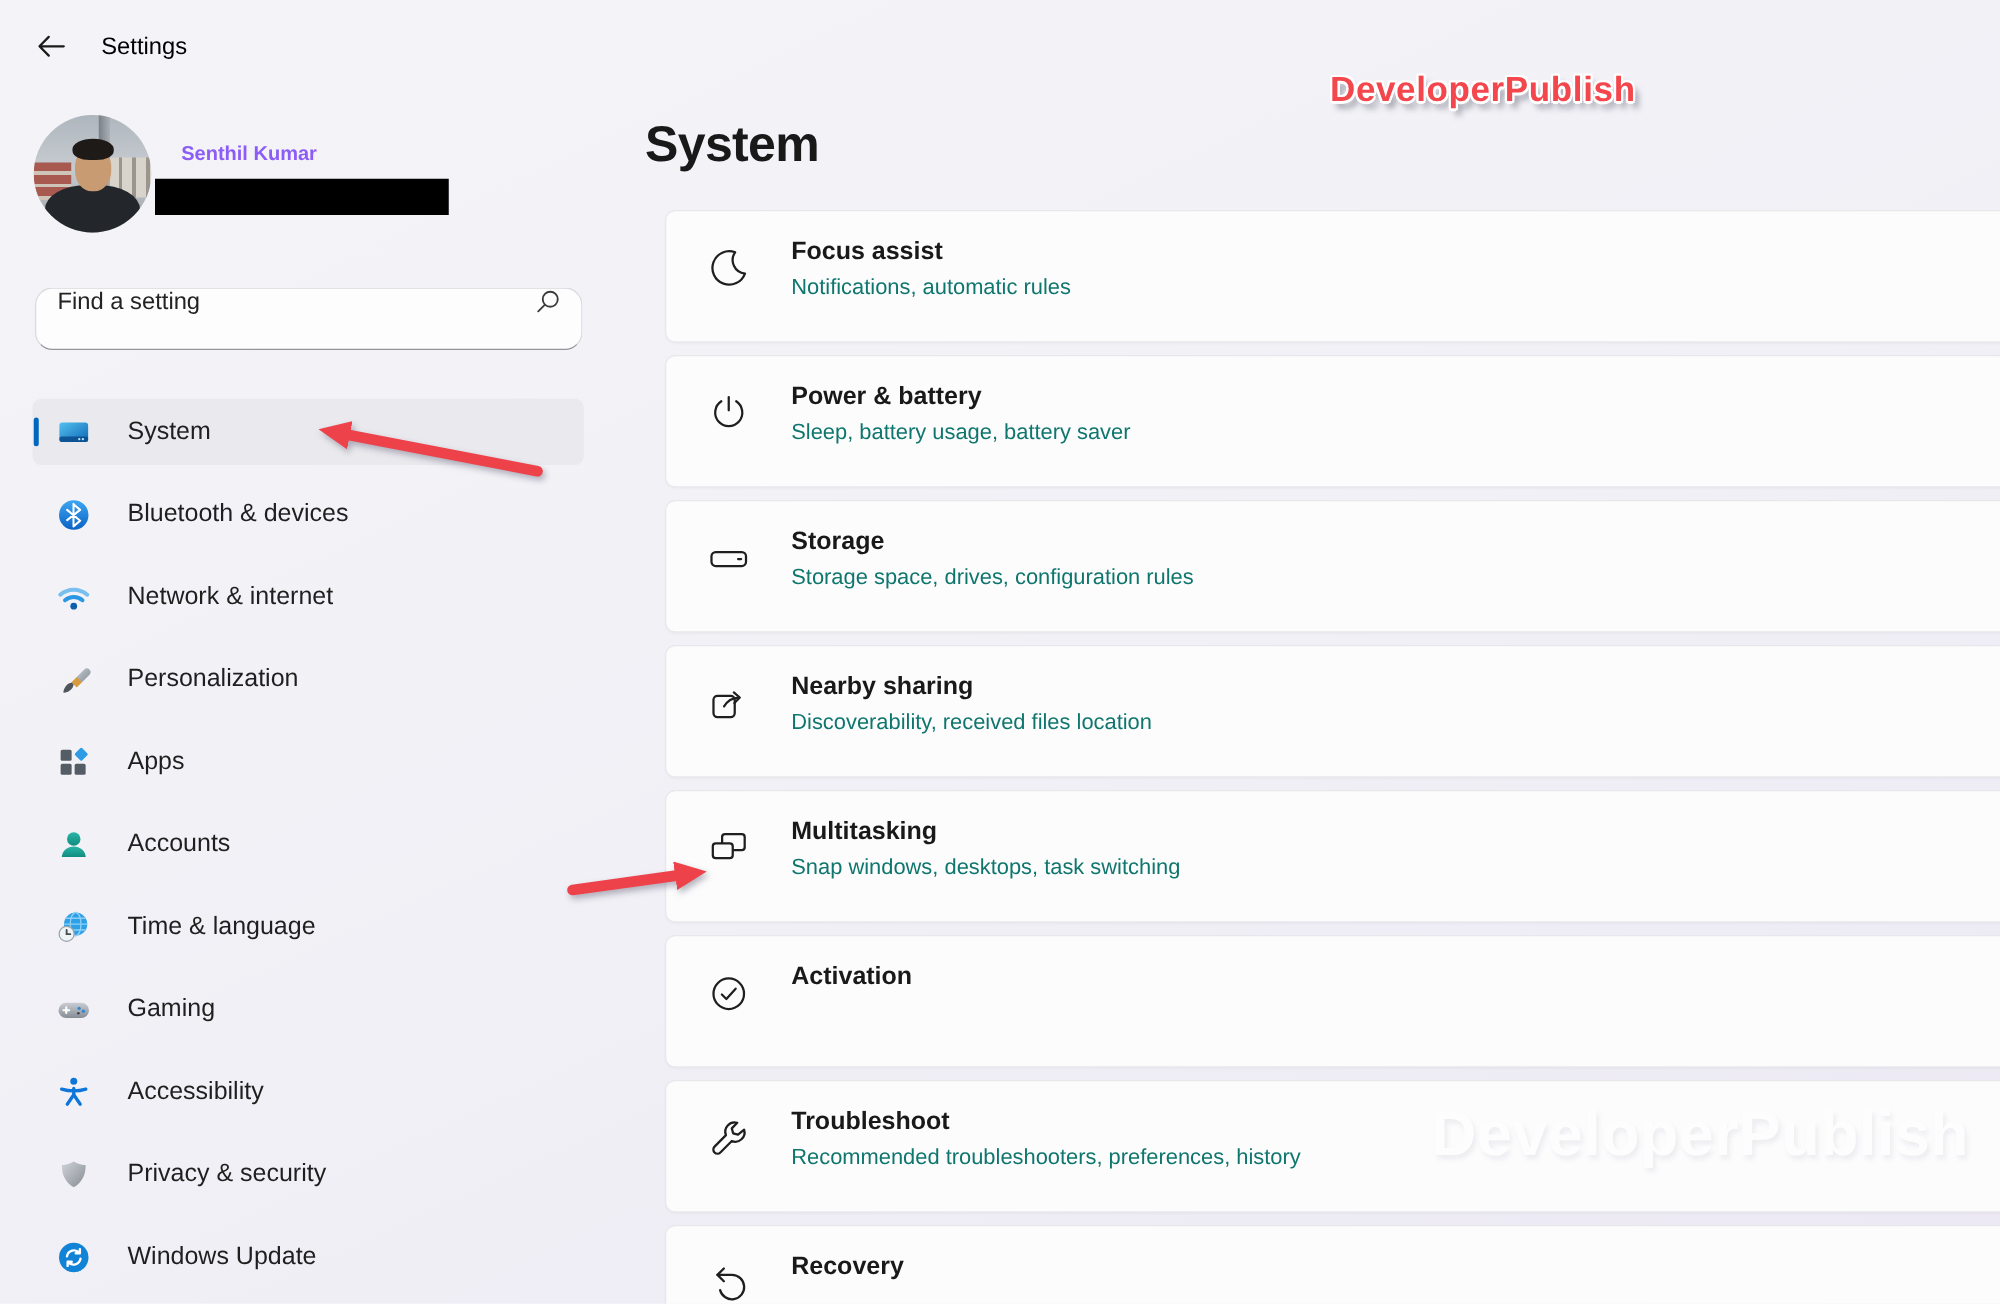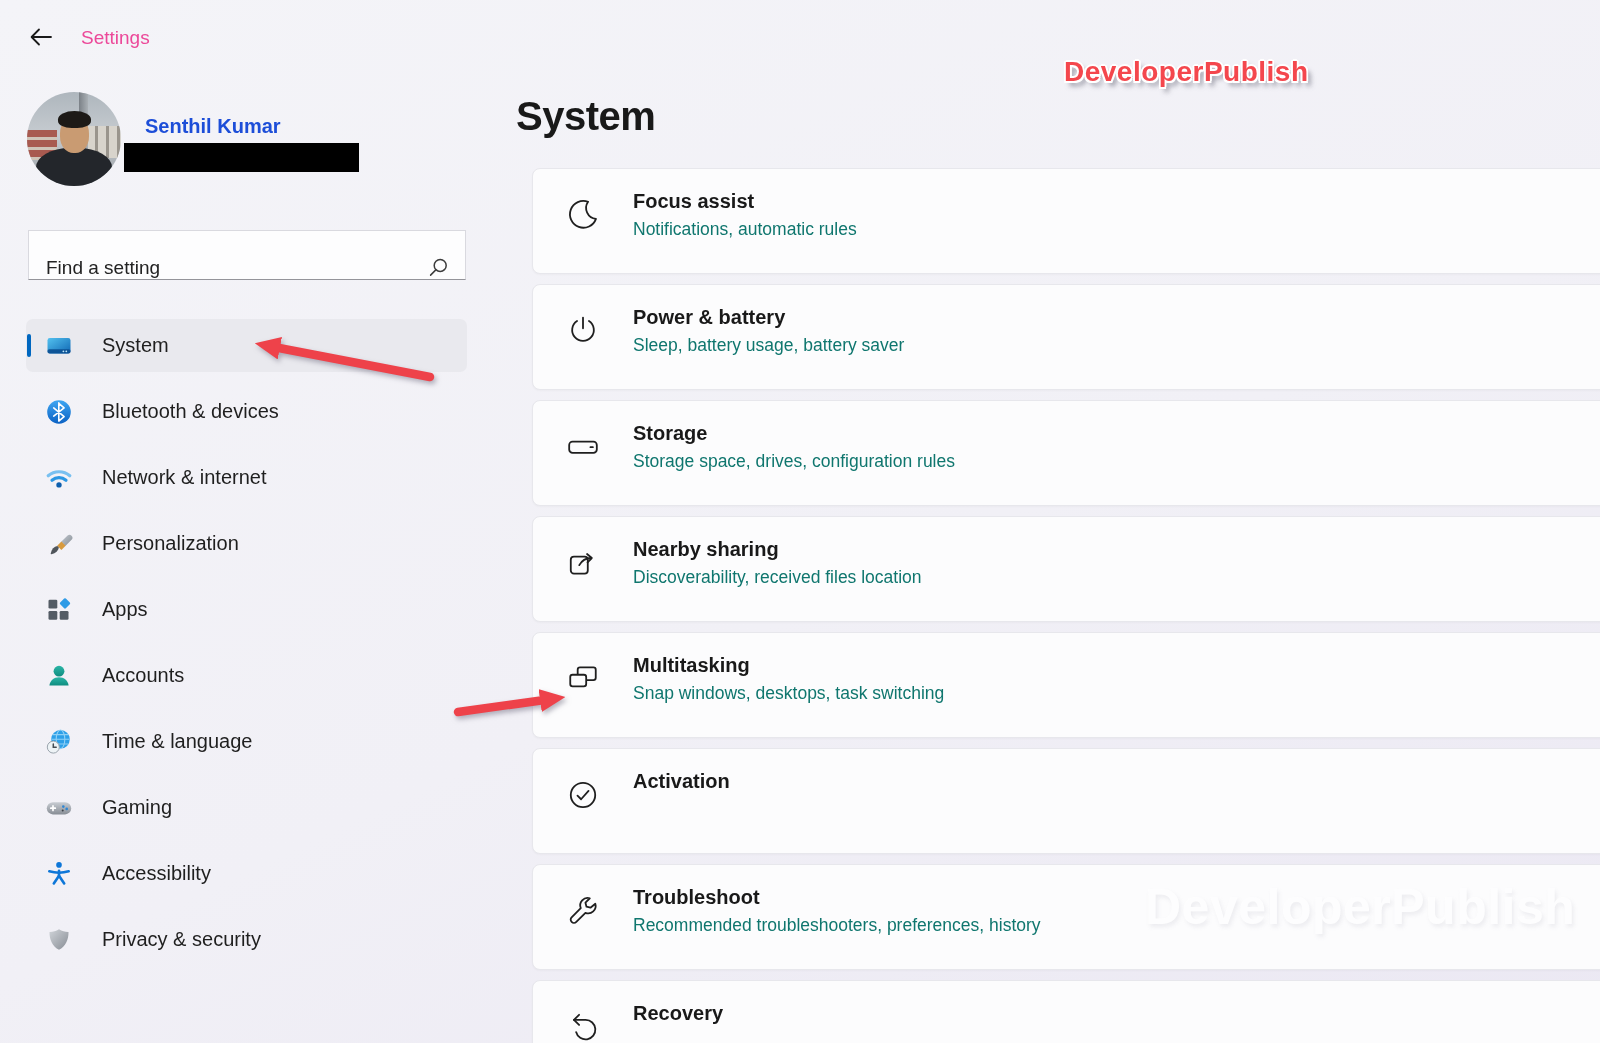--- a/index.html
+++ b/index.html
@@ -6,44 +6,44 @@
   html,body { width:1600px; height:1043px; }
   body {
     font-family:"Liberation Sans","DejaVu Sans",sans-serif;
     background:linear-gradient(155deg,#f4f4f8 0%,#f1f0f6 55%,#ebe8f3 100%);
     overflow:hidden; position:relative; color:#1b1b1b;
   }
   #app { position:absolute; inset:0; }
 
   
   .back-btn { position:absolute; left:28px; top:25px; width:26px; height:24px; cursor:pointer; }
-  .win-title { position:absolute; left:81px; top:27px; font-size:19px; color:#ec4899; }
+  .win-title { position:absolute; left:81px; top:27px; font-size:19px; color:#000000; }
 
   
   .avatar { position:absolute; left:27px; top:92px; width:94px; height:94px; border-radius:50%;
             overflow:hidden; background:linear-gradient(#aeb6bd 0%,#c6cbd0 45%,#9aa0a5 100%); }
   .avatar .bld-left { position:absolute; left:0; top:40%; width:32%; height:32%;
             background:repeating-linear-gradient(#a85a50 0 7px,#cfc4b8 7px 10px); }
   .avatar .bld-right { position:absolute; right:0; top:36%; width:36%; height:34%;
             background:repeating-linear-gradient(90deg,#d8d4cc 0 8px,#9a958d 8px 11px); }
   .avatar .pole { position:absolute; left:55%; top:0; width:10%; height:62%;
             background:linear-gradient(90deg,#7b8187,#aab0b5); }
   .avatar .body { position:absolute; left:10%; top:60%; width:80%; height:46%;
             background:#23262b; border-radius:45% 45% 0 0; }
   .avatar .head { position:absolute; left:35%; top:27%; width:31%; height:38%;
             background:#c99b72; border-radius:46%; }
   .avatar .hair { position:absolute; left:33%; top:20%; width:35%; height:18%;
             background:#1d1a17; border-radius:50% 50% 42% 42%; }
-  .profile-name { position:absolute; left:145px; top:115px; font-size:20px; font-weight:700; color:#1d4ed8; }
+  .profile-name { position:absolute; left:145px; top:115px; font-size:16px; font-weight:700; color:#8b5cf6; }
   .redaction { position:absolute; left:124px; top:143px; width:235px; height:29px; background:#000; }
 
   
   .searchbox { position:absolute; left:28px; top:230px; width:438px; height:50px;
                background:#fdfdfe; border:1px solid #d9d9df; border-bottom:1px solid #94949a;
-               border-radius:0; display:flex; align-items:flex-end; }
+               border-radius:14px; display:flex; align-items:flex-start; }
   .searchbox input { flex:1; border:none; outline:none; background:transparent;
                font-family:inherit; font-size:19px; color:#232323; padding:0 10px 0 17px; }
   .searchbox input::placeholder { color:#232323; opacity:1; }
   .search-ic { width:22px; height:22px; margin-right:16px; flex:0 0 auto; }
 
   
   .nav { position:absolute; left:26px; top:319px; width:441px; }
   .nav-item { position:relative; height:53px; margin-bottom:13px; border-radius:7px;
               display:flex; align-items:center; cursor:pointer; }
   .nav-item.selected { background:#e9e9ee; }
@@ -235,20 +235,30 @@
             <linearGradient id="gsh" x1="0" y1="0" x2="1" y2="1">
           <stop offset="0" stop-color="#d0d4d9"></stop>
               <stop offset="1" stop-color="#878c94"></stop>
             </linearGradient>
           </defs>
         <path d="M14 3.2c3.1 1.9 6.3 2.8 9.5 2.7.2 7.8-3 14.2-9.5 17.9C7.5 20.1 4.3 13.7 4.5 5.9c3.2.1 6.4-.8 9.5-2.7z" fill="url(#gsh)"></path>
       </svg>
       <span class="nav-label">Privacy &amp; security</span>
     </div>
 
+    <div class="nav-item">
+      <svg class="nav-ic" viewBox="0 0 28 28">
+        <circle cx="14" cy="14" r="11.8" fill="#1083d6"></circle>
+        <path d="M8.6 13.1a5.7 5.7 0 0 1 9.9-2.8" stroke="#fff" stroke-width="1.9" fill="none" stroke-linecap="round"></path>
+        <path d="M18.9 7.3v3.3h-3.3" stroke="#fff" stroke-width="1.9" fill="none" stroke-linecap="round" stroke-linejoin="round"></path>
+        <path d="M19.4 14.9a5.7 5.7 0 0 1-9.9 2.8" stroke="#fff" stroke-width="1.9" fill="none" stroke-linecap="round"></path>
+        <path d="M9.1 20.7v-3.3h3.3" stroke="#fff" stroke-width="1.9" fill="none" stroke-linecap="round" stroke-linejoin="round"></path>
+      </svg>
+      <span class="nav-label">Windows Update</span>
+    </div>
   </div>
 
   <h1 class="page-title">System</h1>
   <div class="watermark">DeveloperPublish</div>
   <div class="watermark ghost">DeveloperPublish</div>
 
   <div class="cards">
 
     <div class="card">
       <svg class="card-ic" viewBox="0 0 32 32">

